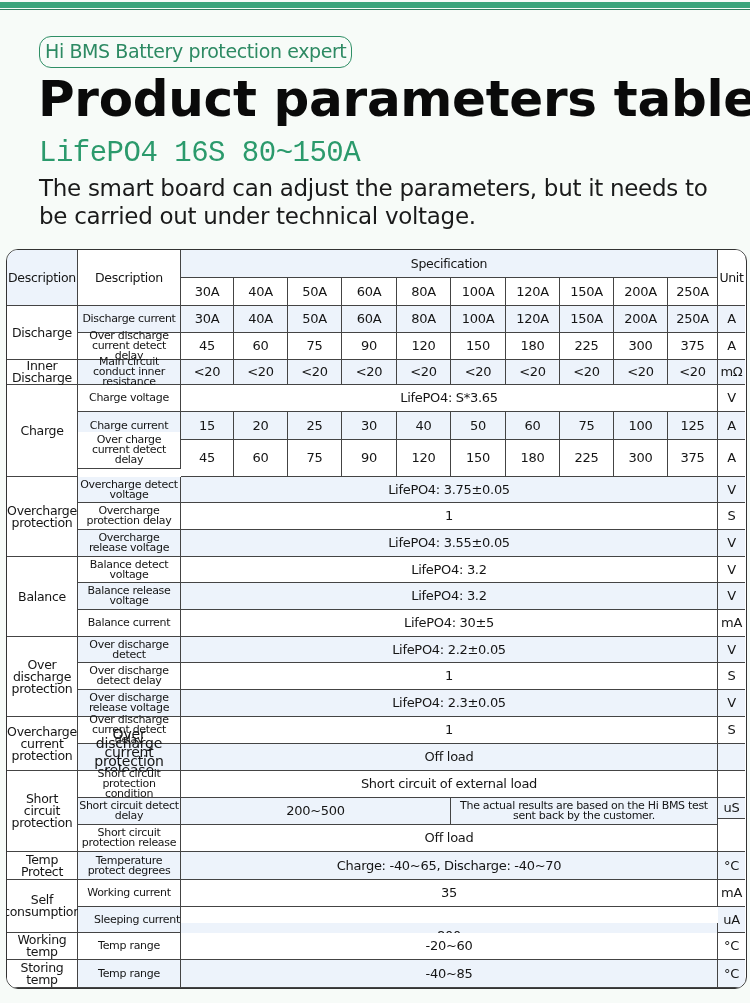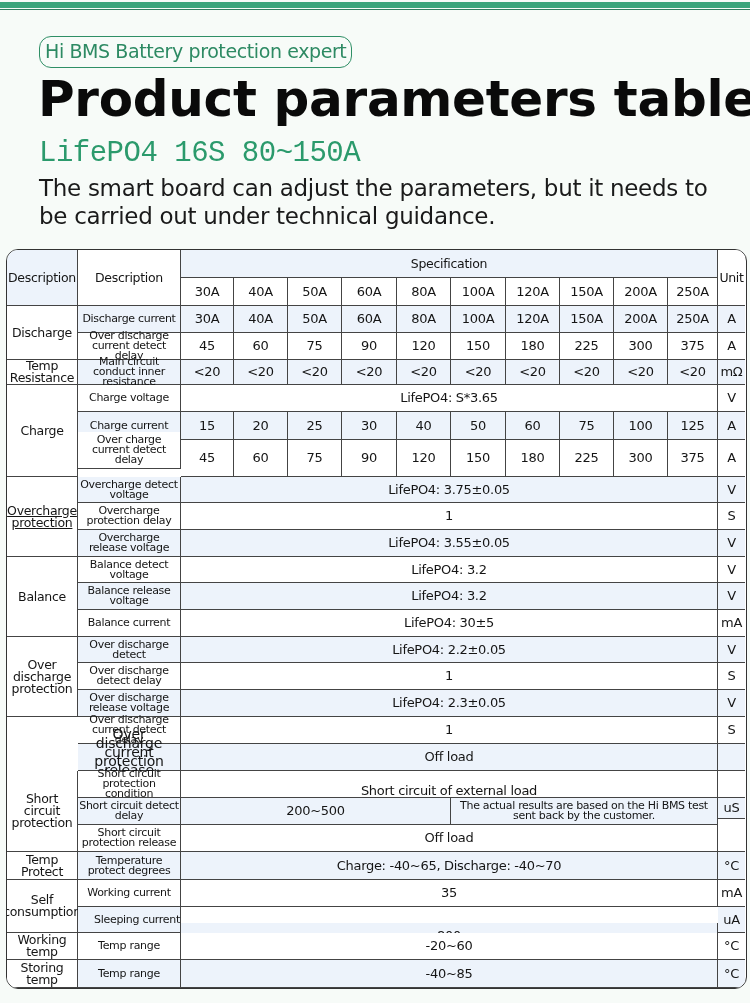--- a/index.html
+++ b/index.html
@@ -57,21 +57,21 @@
 </style>
 </head>
 <body>
 
 <div class="topbar"></div>
 <div class="topline"></div>
 
 <div class="pill">Hi BMS Battery protection expert</div>
 <div class="title">Product parameters table</div>
 <div class="subtitle">LifePO4 16S 80~150A</div>
-<div class="desc">The smart board can adjust the parameters, but it needs to be carried out under technical guidance.</div>
+<div class="desc">The smart board can adjust the parameters, but it needs to be carried out under technical voltage.</div>
 
 <div class="table-wrap" id="tbl">
     <div class="cell blue g" style="left: 0px; top: 0px; width: 71px; height: 56px;">
       <span>Description</span>
     </div>
     <div class="cell white g" style="left: 71px; top: 0px; width: 103px; height: 56px;">
       <span>Description</span>
     </div>
     <div class="cell blue g" style="left: 174px; top: 0px; width: 537px; height: 28px;">
       <span>Specification</span>
@@ -106,34 +106,37 @@
     <div class="cell white val" style="left: 607px; top: 28px; width: 54px; height: 28px;">
       <span>200A</span>
     </div>
     <div class="cell white val" style="left: 661px; top: 28px; width: 50px; height: 28px;">
       <span>250A</span>
     </div>
     <div class="cell white g" style="left: 0px; top: 56px; width: 71px; height: 54px;">
       <span>Discharge</span>
     </div>
     <div class="cell white g" style="left: 0px; top: 110px; width: 71px; height: 25px;">
-      <span>Temp Resistance</span>
+      <span>Inner Discharge</span>
     </div>
     <div class="cell white g" style="left: 0px; top: 135px; width: 71px; height: 92px;">
       <span>Charge</span>
     </div>
-    <div class="cell white g" style="left: 0px; top: 227px; width: 71px; height: 80px; text-decoration: underline;">
+    <div class="cell white g" style="left: 0px; top: 227px; width: 71px; height: 80px;">
       <span>Overcharge protection</span>
     </div>
     <div class="cell white g" style="left: 0px; top: 387px; width: 71px; height: 80px;">
       <span>Over discharge protection</span>
     </div>
     <div class="cell white g" style="left: 0px; top: 307px; width: 71px; height: 80px;">
       <span>Balance</span>
     </div>
+    <div class="cell white g" style="left: 0px; top: 467px; width: 71px; height: 54px;">
+      <span>Overcharge current protection</span>
+    </div>
     <div class="cell white g" style="left: 0px; top: 521px; width: 71px; height: 81px;">
       <span>Short circuit protection</span>
     </div>
     <div class="cell white g" style="left: 0px; top: 602px; width: 71px; height: 28px;">
       <span>Temp Protect</span>
     </div>
     <div class="cell white g" style="left: 0px; top: 630px; width: 71px; height: 53px;">
       <span>Self consumption</span>
     </div>
     <div class="cell white g" style="left: 0px; top: 683px; width: 71px; height: 27px;">
@@ -426,21 +429,21 @@
     </div>
     <div class="cell blue val" style="left: 174px; top: 494px; width: 537px; height: 27px;">
       <span>Off load</span>
     </div>
     <div class="cell blue unit noright" style="left: 711px; top: 494px; width: 27px; height: 27px;">
       <span></span>
     </div>
     <div class="cell white sub" style="left: 71px; top: 521px; width: 103px; height: 27px;">
       <span>Short circuit protection condition</span>
     </div>
-    <div class="cell white val" style="left: 174px; top: 521px; width: 537px; height: 27px; align-items: flex-end;">
+    <div class="cell white val" style="left: 174px; top: 521px; width: 537px; height: 27px;">
       <span>Short circuit of external load</span>
     </div>
     <div class="cell white unit noright" style="left: 711px; top: 521px; width: 27px; height: 27px;">
       <span></span>
     </div>
     <div class="cell blue sub" style="left: 71px; top: 548px; width: 103px; height: 27px;">
       <span>Short circuit detect delay</span>
     </div>
     <div class="cell blue val" style="left: 174px; top: 548px; width: 270px; height: 27px;">
       <span>200~500</span>

